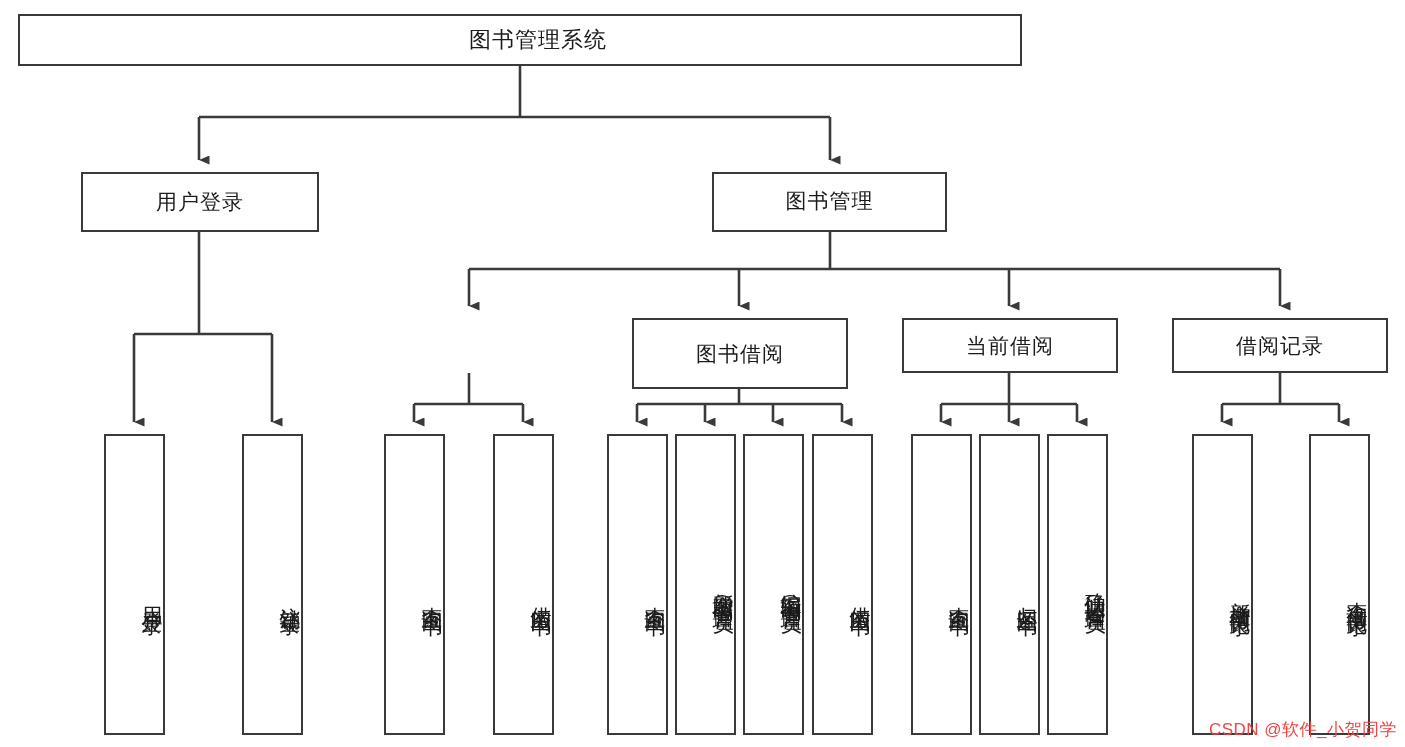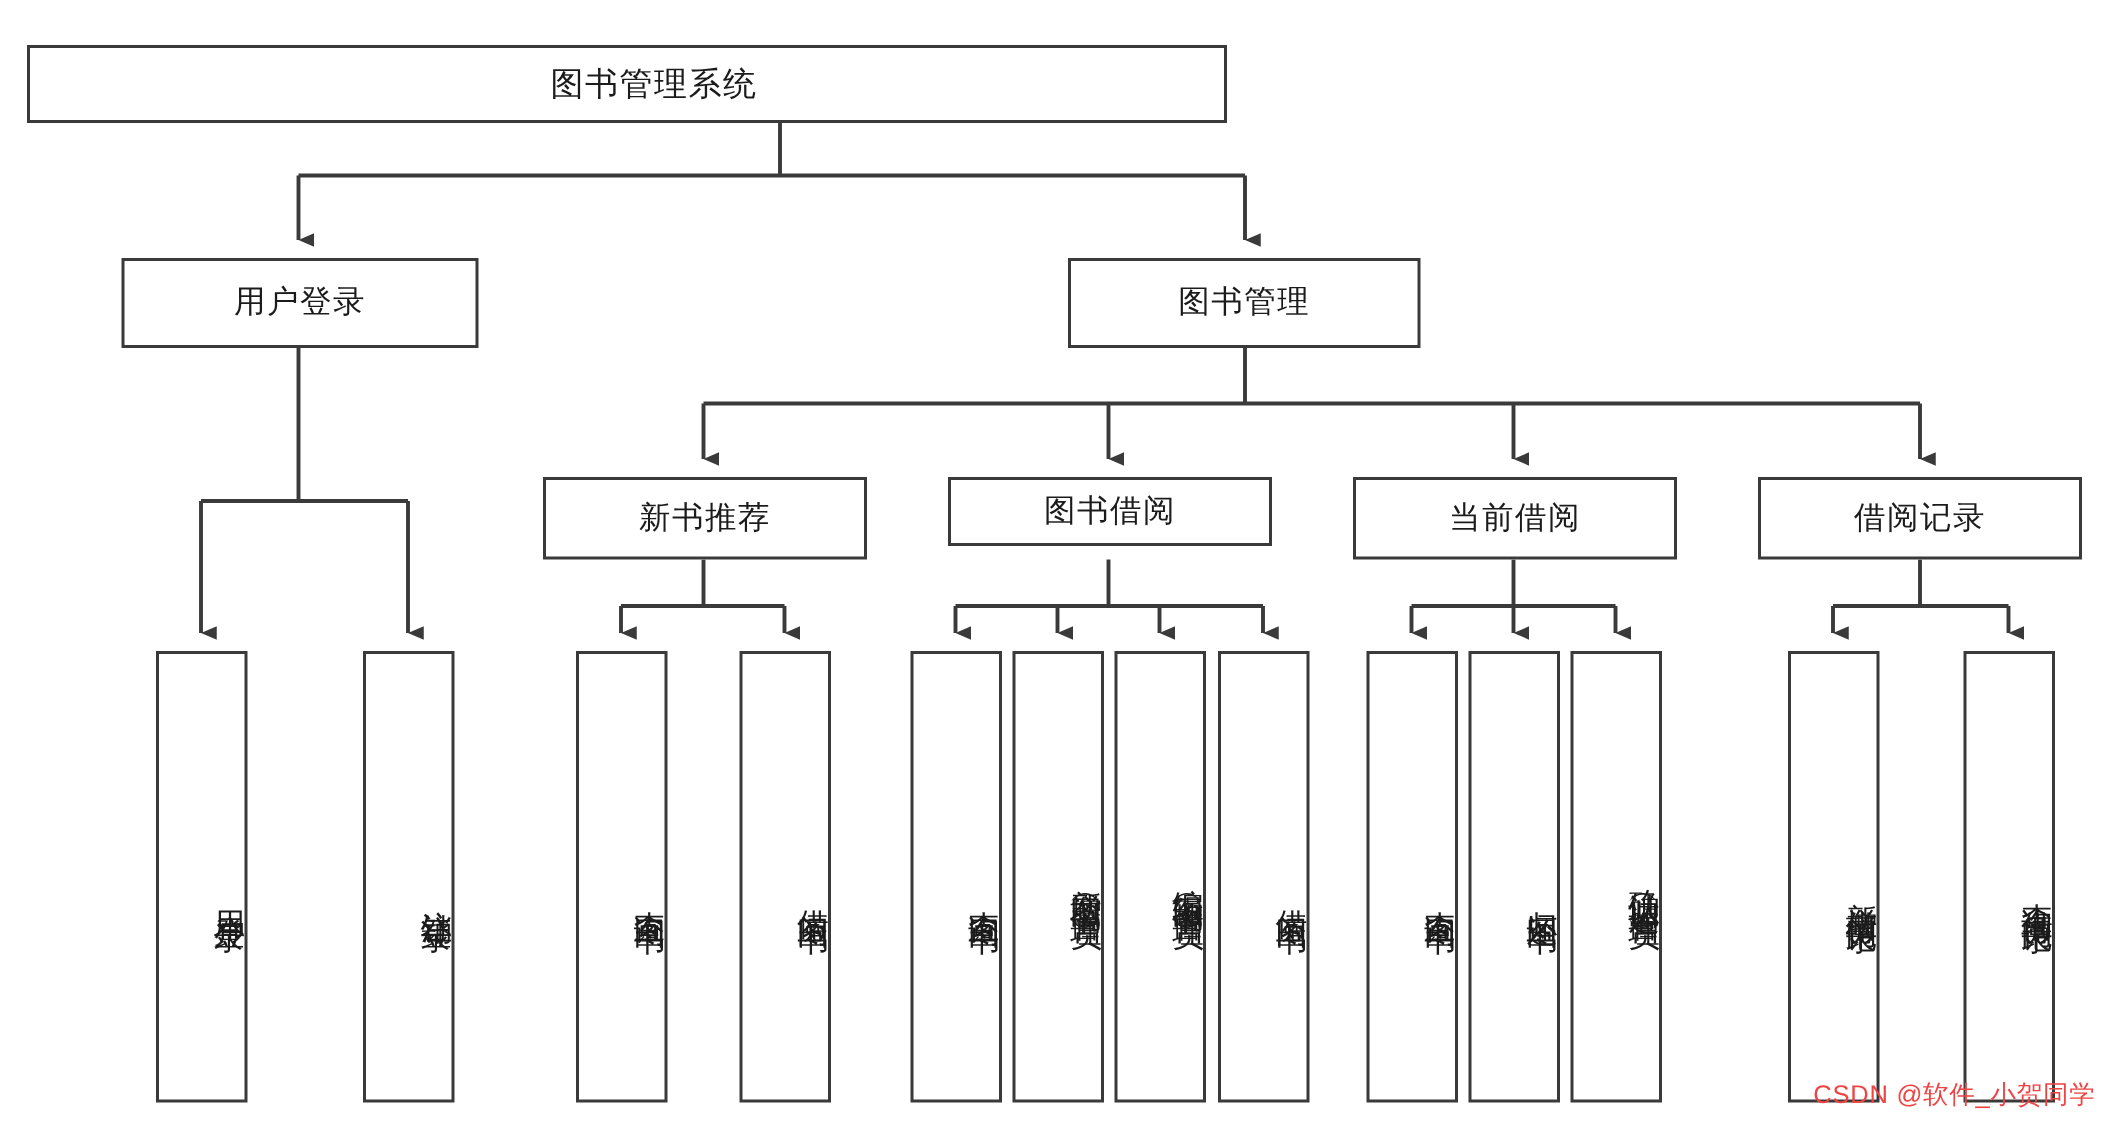--- a/index.html
+++ b/index.html
@@ -117,35 +117,32 @@
       <path d="M1009,404 L1009,422" marker-end="url(#arrow)"></path>
       <path d="M1077,404 L1077,422" marker-end="url(#arrow)"></path>
 
       <path d="M1280,373 L1280,404"></path>
       <path d="M1222,404 L1339,404"></path>
       <path d="M1222,404 L1222,422" marker-end="url(#arrow)"></path>
       <path d="M1339,404 L1339,422" marker-end="url(#arrow)"></path>
     </g>
   </svg>
 
-  <div class="node horiz root" style="left:18px; top:30px; width:800px; height:52px;padding-left:36px;">
+  <div class="node horiz root" style="left:18px; top:14px; width:1004px; height:52px;padding-left:36px;">
     <span>图书管理系统</span>
   </div>
 
   <div class="node horiz" style="left:81px; top:172px; width:238px; height:60px;">
     <span>用户登录</span>
   </div>
   <div class="node horiz" style="left:712px; top:172px; width:235px; height:60px;font-family:Liberation Serif, serif;">
     <span>图书管理</span>
   </div>
 
-  <div class="node horiz" style="left:362px; top:318px; width:216px; height:55px;">
-    <span>新书推荐</span>
-  </div>
-  <div class="node horiz" style="left:632px; top:318px; width:216px; height:46px;">
+  <div class="node horiz" style="left:632px; top:318px; width:216px; height:71px;">
     <span>图书借阅</span>
   </div>
   <div class="node horiz" style="left:902px; top:318px; width:216px; height:55px;">
     <span>当前借阅</span>
   </div>
   <div class="node horiz" style="left:1172px; top:318px; width:216px; height:55px;">
     <span>借阅记录</span>
   </div>
 
   <div class="node vert" style="left:104px; top:434px; width:61px; height:301px;">

